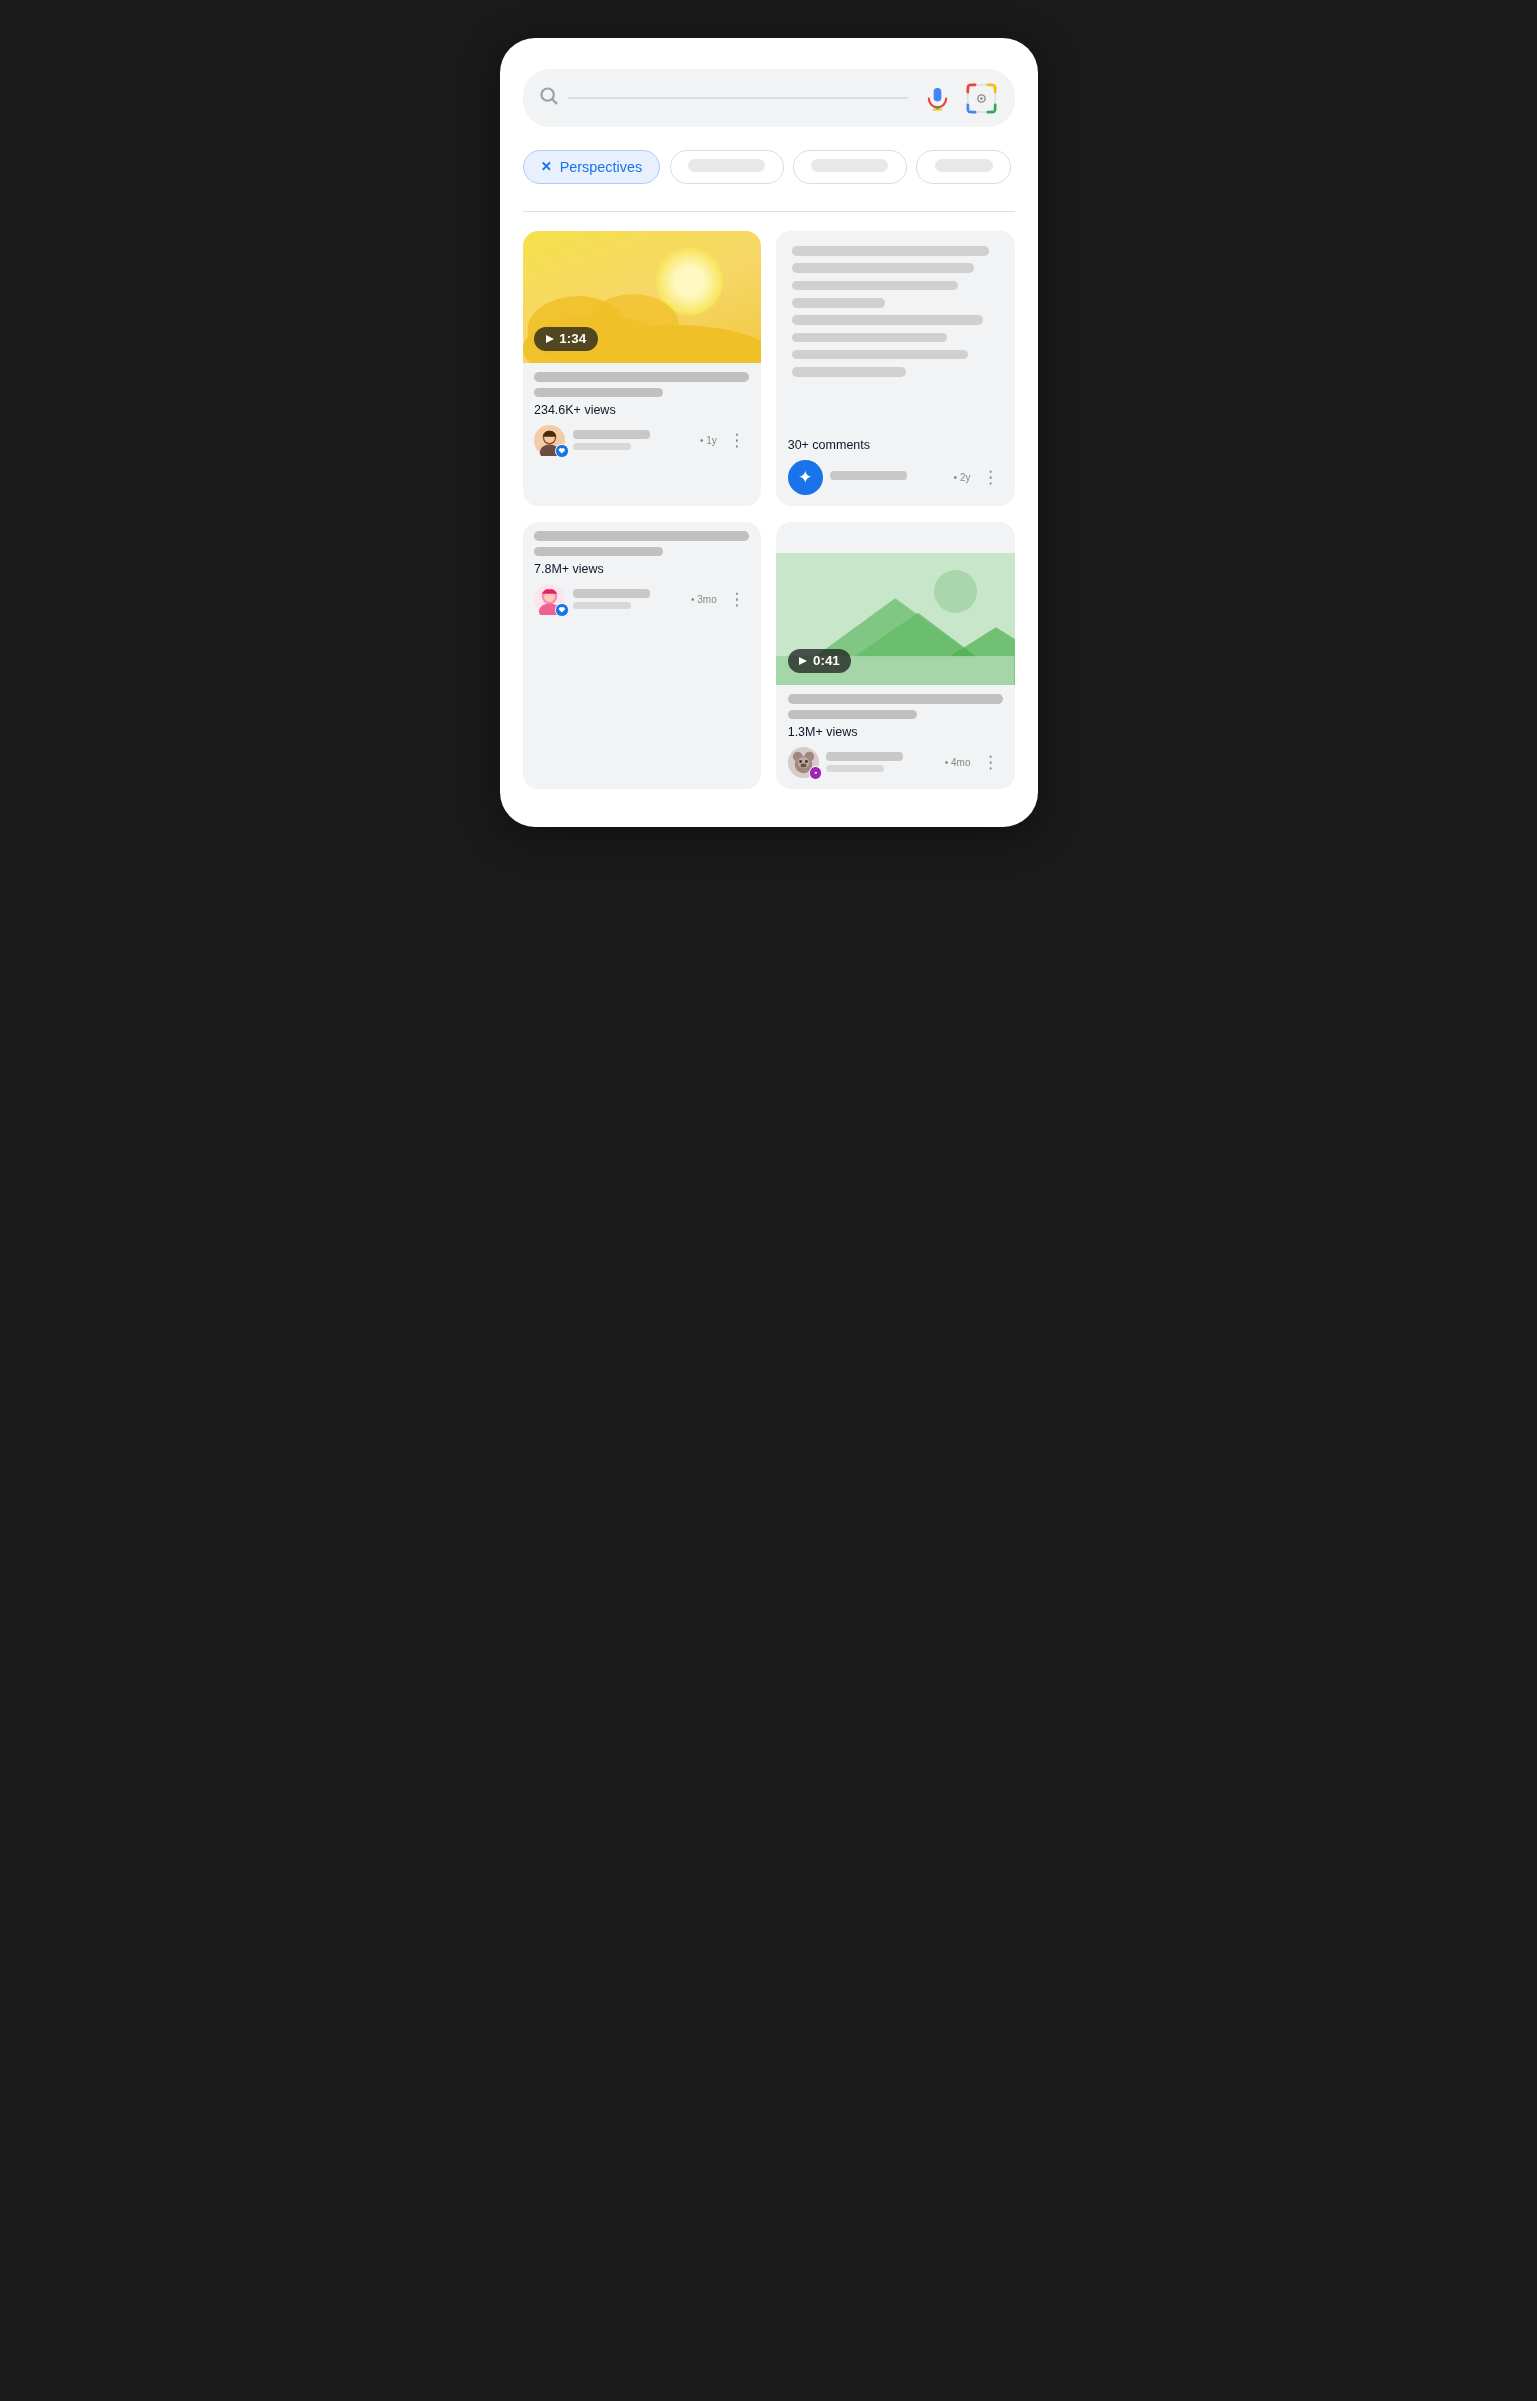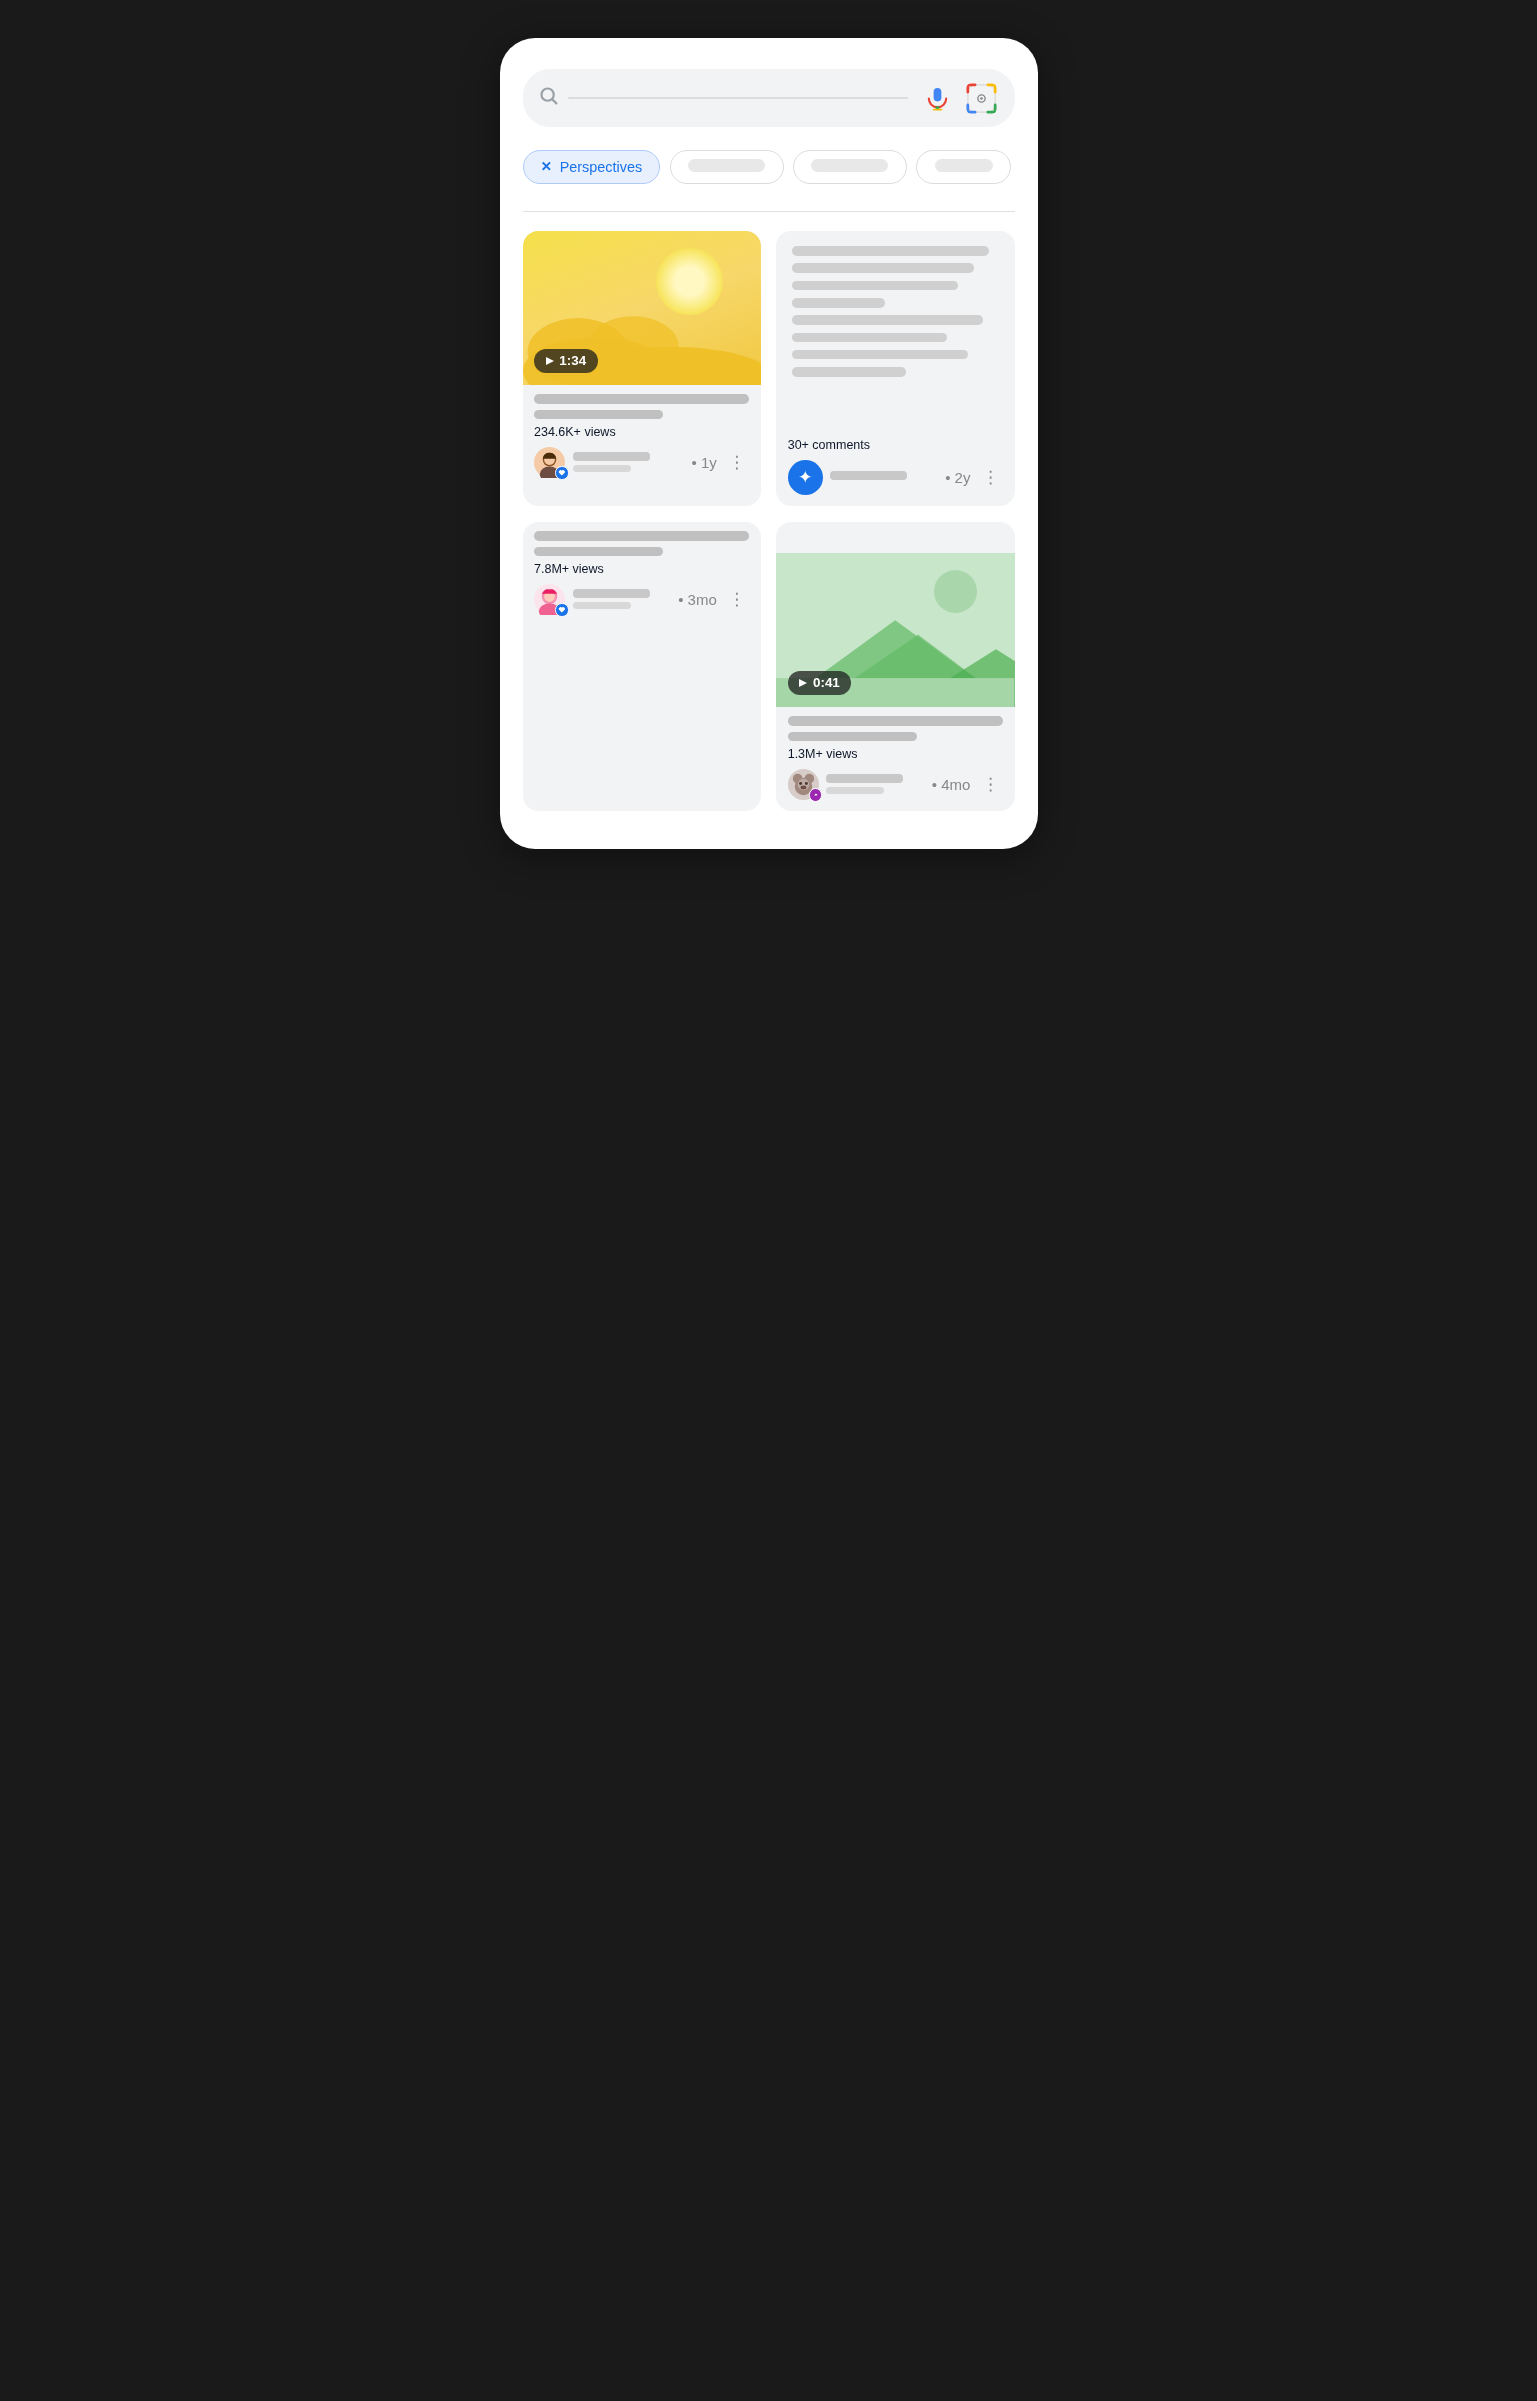--- a/index.html
+++ b/index.html
@@ -123,21 +123,21 @@
       gap: 15.4px;
     }
     .card {
       background: #f1f3f4;
       border-radius: 15.4px;
       overflow: hidden;
       cursor: pointer;
     }
     .card-thumb {
       width: 100%;
-      height: 154px;
+      height: 132px;
       position: relative;
       overflow: hidden;
     }
     
     .thumb-yellow {
       background: linear-gradient(160deg, #f5e04a 0%, #f7d769 50%, #f0c840 100%);
     }
     
     .sun-glow {
       position: absolute;
@@ -268,21 +268,21 @@
       width: 77px;
       margin-bottom: 3.8px;
     }
     .author-sub-line {
       height: 7.7px;
       background: #d8d8d8;
       border-radius: 3.8px;
       width: 58px;
     }
     .dot-time {
-      font-size: 15px;
+      font-size: 10px;
       color: #888;
       white-space: nowrap;
     }
     .more-icon {
       color: #888;
       font-size: 17.3px;
       cursor: pointer;
       padding: 0 3.8px;
     }
 

